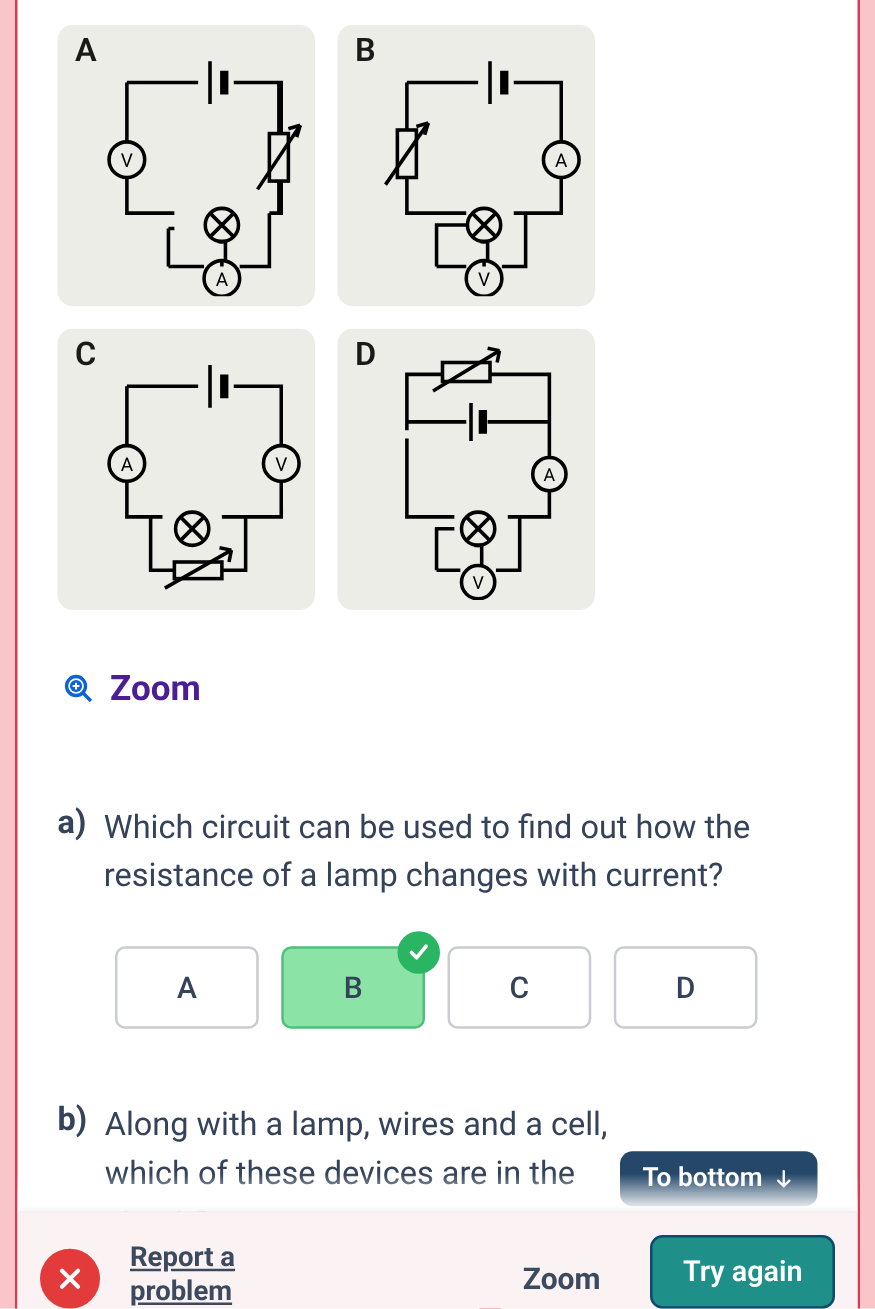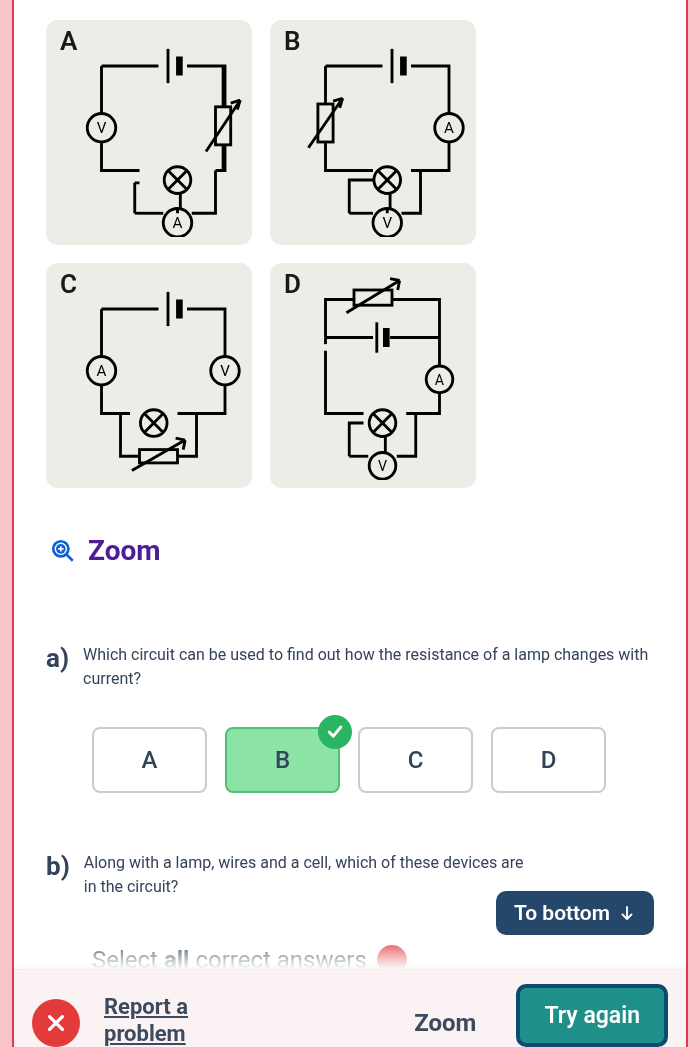--- a/index.html
+++ b/index.html
@@ -68,21 +68,21 @@
     margin-top: 76px;
     display: flex;
     gap: 14px;
   }
   .qlabel {
     font-size: 26px;
     font-weight: 700;
     color: #34435a;
   }
   .qtext {
-    font-size: 16px;
+    font-size: 26px;
     color: #34435a;
     line-height: 1.5;
   }
   .answers {
     display: flex;
     gap: 18px;
     margin-top: 36px;
     margin-left: 46px;
   }
   .answer-btn {
@@ -183,21 +183,21 @@
     color: #3c4a5f;
     padding: 10px 16px;
   }
   .try-again {
     background: #1f8f8a;
     color: #fff;
     font-size: 23px;
     font-weight: 600;
     border-radius: 10px;
     padding: 14px 24px;
-    border: 4px solid #0c4a6e;
+    border: 2px solid #0c4a6e;
   }
   .fade-overlay{
     position:absolute;
     left:14px; right:14px;
     bottom:78px;
     height:30px;
     background: linear-gradient(to bottom, rgba(255,255,255,0), #fff);
     pointer-events:none;
   }
   svg.diagram { width: 100%; height: 100%; }

